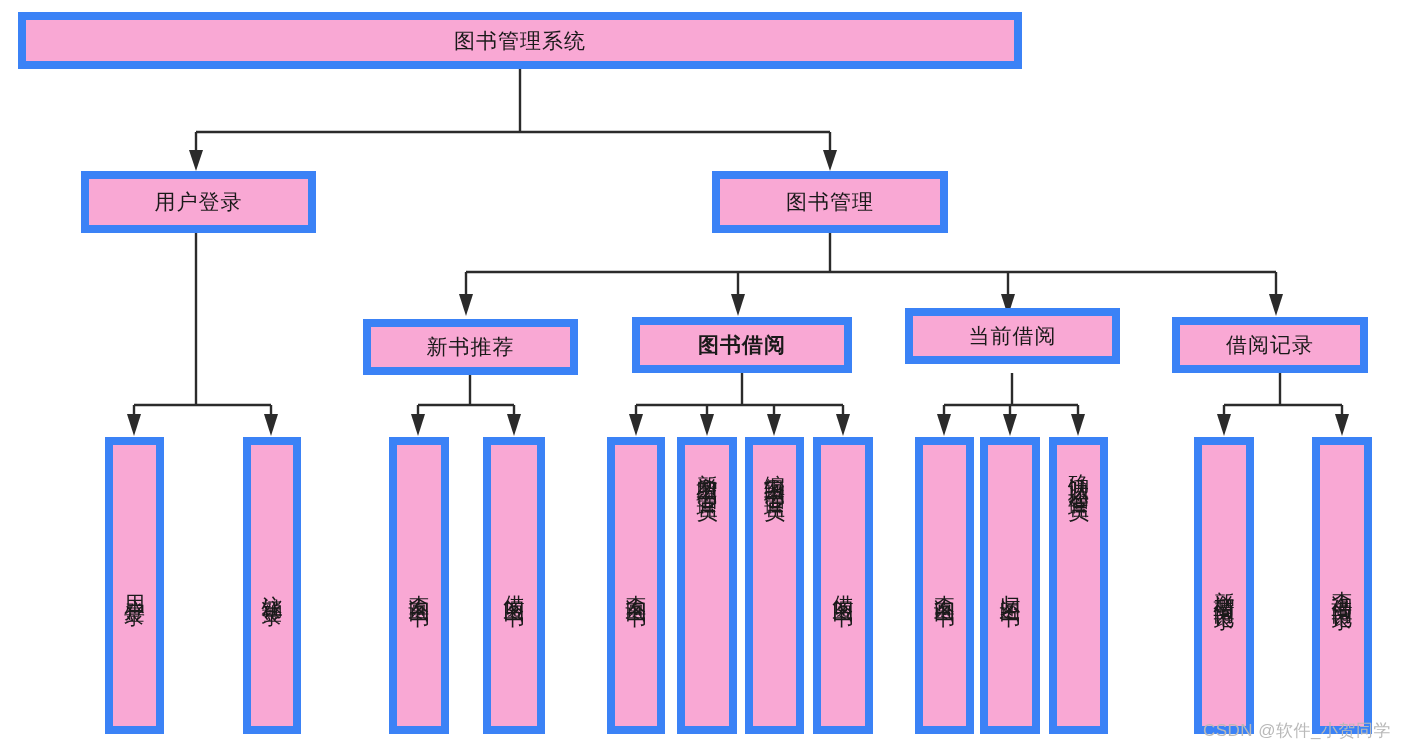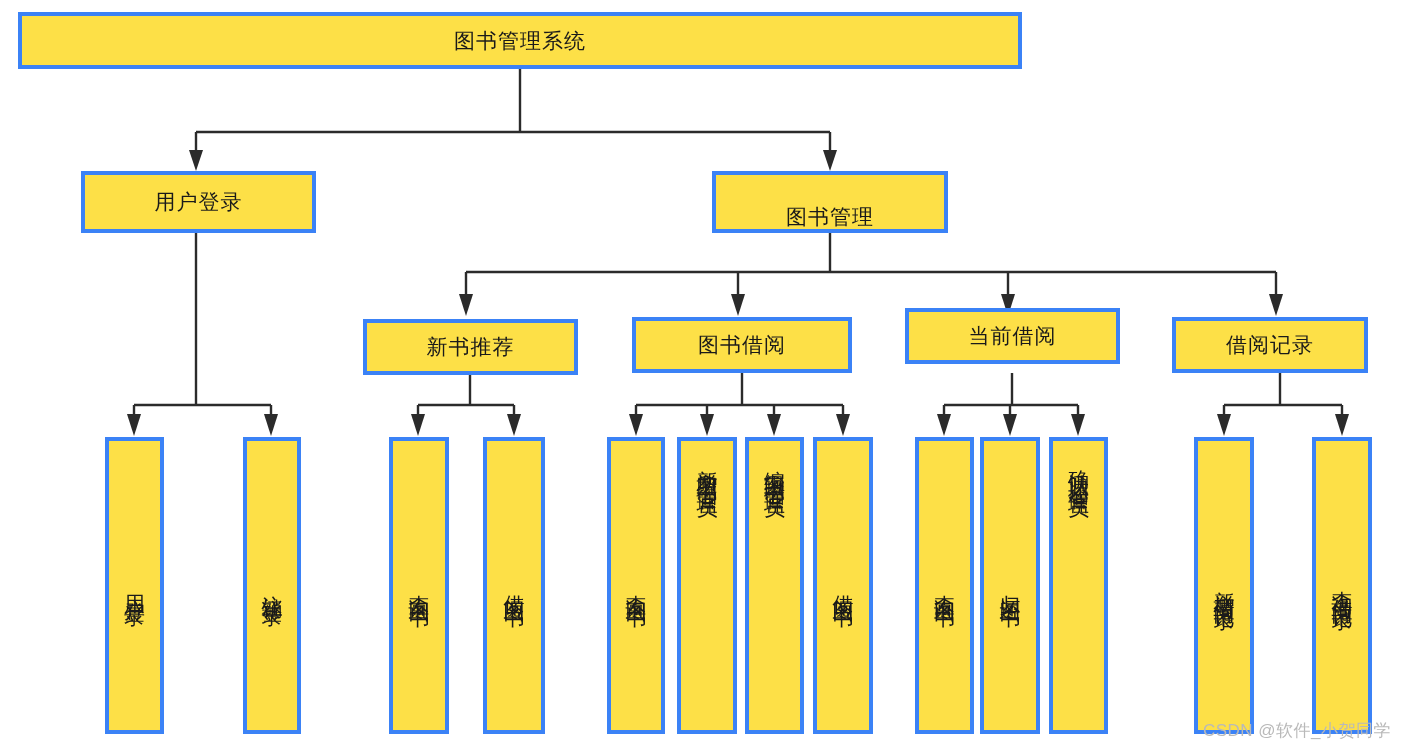--- a/index.html
+++ b/index.html
@@ -13,22 +13,22 @@
   #canvas {
     position: relative;
     width: 1405px;
     height: 747px;
     background: #ffffff;
     overflow: hidden;
   }
   .node {
     position: absolute;
     box-sizing: border-box;
-    border: 4px solid #3b82f6;
-    background: #fde047;
+    border: 8px solid #3b82f6;
+    background: #f9a8d4;
     display: flex;
     align-items: center;
     justify-content: center;
     color: #1a1a1a;
   }
   .node.h {
     font-size: 21px;
     line-height: 1.2;
     letter-spacing: 1px;
   }
@@ -148,28 +148,28 @@
     <polygon points="1335,414 1349,414 1342,436"></polygon>
   </svg>
 
   <div class="node h" style="left:18px; top:12px; width:1004px; height:57px;">
     <span>图书管理系统</span>
   </div>
 
   <div class="node h" style="left:81px; top:171px; width:235px; height:62px;">
     <span>用户登录</span>
   </div>
-  <div class="node h" style="left:712px; top:171px; width:236px; height:62px;align-items:flex-end;">
+  <div class="node h" style="left:712px; top:171px; width:236px; height:62px;">
     <span>图书管理</span>
   </div>
 
   <div class="node h" style="left:363px; top:319px; width:215px; height:56px;">
     <span>新书推荐</span>
   </div>
-  <div class="node h" style="left:632px; top:317px; width:220px; height:56px;">
+  <div class="node h" style="left:632px; top:317px; width:220px; height:56px;font-weight:bold;">
     <span>图书借阅</span>
   </div>
   <div class="node h" style="left:905px; top:308px; width:215px; height:56px;">
     <span>当前借阅</span>
   </div>
   <div class="node h" style="left:1172px; top:317px; width:196px; height:56px;">
     <span>借阅记录</span>
   </div>
 
   <div class="node v center" style="left:105px; top:437px; width:59px; height:297px;">

